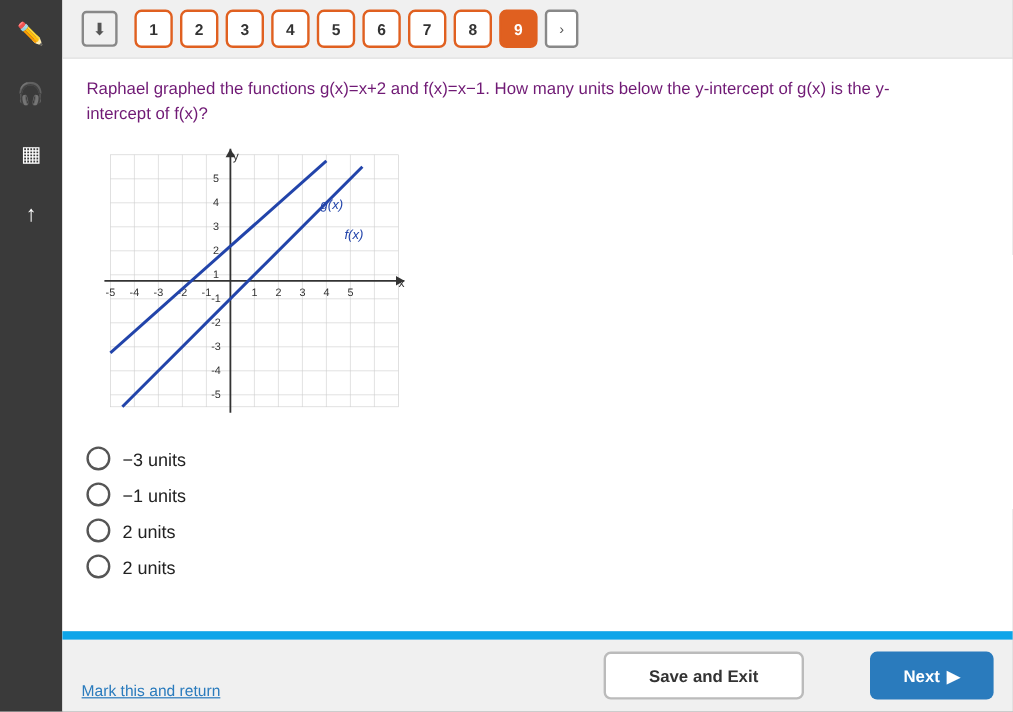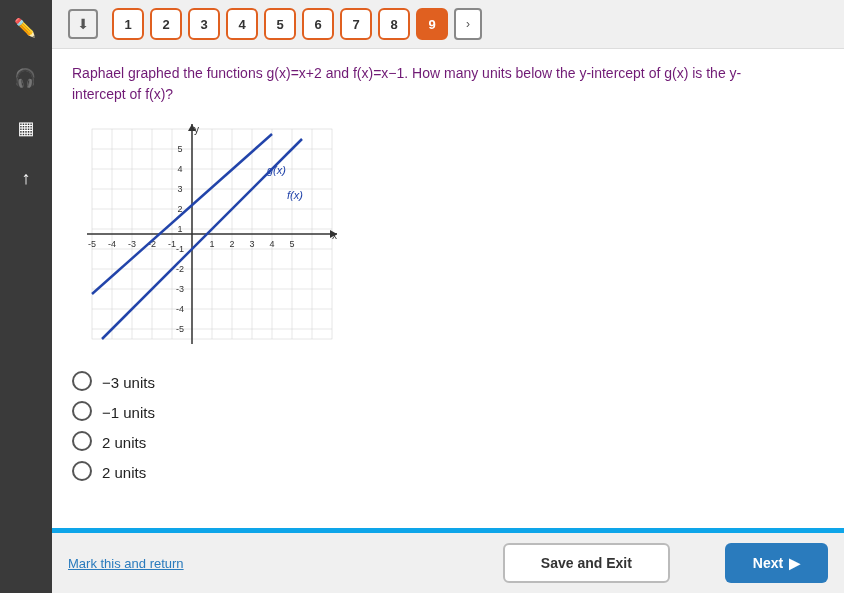--- a/index.html
+++ b/index.html
@@ -167,23 +167,23 @@
       border: 2px solid #555;
       background: white;
       flex-shrink: 0;
     }
 
     
     .footer {
       background: #f0f0f0;
       padding: 10px 16px;
       display: flex;
-      align-items: center;
+      align-items: flex-end;
       justify-content: space-between;
-      border-top: 5px solid #0ea5e9;
+      border-top: 7px solid #0ea5e9;
     }
     .mark-return {
       color: #2a7bbd;
       font-size: 13px;
       text-decoration: underline;
       cursor: pointer;
     }
     .footer-buttons {
       display: flex;
       gap: 8px;

